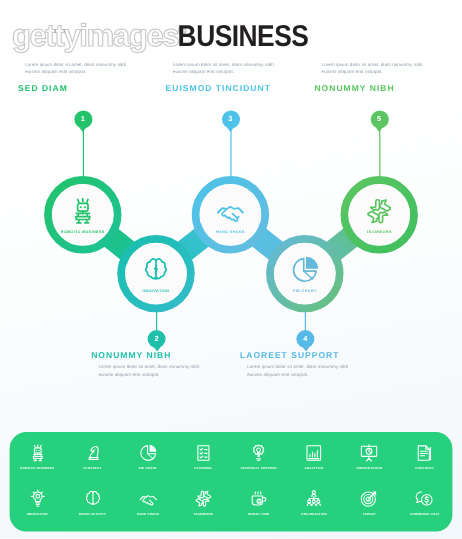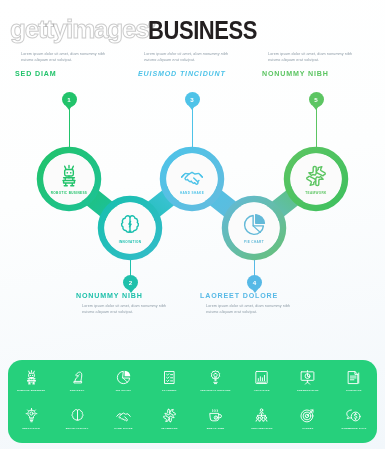--- a/index.html
+++ b/index.html
@@ -68,21 +68,21 @@
 
   <div class="wm">
     <span>gettyimages</span><sup>®</sup>
   </div>
   <div class="title">BUSINESS</div>
 
   <div class="tblock" style="left:15px;top:52px;">
     <p class="para">Lorem ipsum dolor sit amet, diam nonummy nibh euismo aliquam erat volutpat.</p>
     <div class="head" style="color:#22c36b">SED DIAM</div>
   </div>
-  <div class="tblock" style="left:138px;top:52px;font-style:italic;">
+  <div class="tblock" style="left:138px;top:52px;">
     <p class="para">Lorem ipsum dolor sit amet, diam nonummy nibh euismo aliquam erat volutpat.</p>
     <div class="head" style="color:#4ec3e8">EUISMOD TINCIDUNT</div>
   </div>
   <div class="tblock" style="left:262px;top:52px;">
     <p class="para">Lorem ipsum dolor sit amet, diam nonummy nibh euismo aliquam erat volutpat.</p>
     <div class="head" style="color:#5cc562">NONUMMY NIBH</div>
   </div>
 
   <div class="stem" style="left:68.5px;top:105px;height:42px;background:linear-gradient(#22c36b,#22c36b);"></div>
   <div class="pin" style="left:61.5px;top:92px;background:#22c36b;color:#22c36b;">
@@ -218,21 +218,21 @@
   <div class="tblock" style="left:76px;top:292px;">
     <div class="head" style="color:#1fc0ab;margin-bottom:4px;">NONUMMY NIBH</div>
     <p class="para">Lorem ipsum dolor sit amet, diam nonummy nibh euismo aliquam erat volutpat.</p>
   </div>
 
   <div class="stem" style="left:253.5px;top:254px;height:24px;background:#57b9e6;"></div>
   <div class="pin" style="left:247px;top:275px;background:#57b9e6;color:#57b9e6;">
     <span style="color:#fff">4</span>
   </div>
   <div class="tblock" style="left:200px;top:292px;">
-    <div class="head" style="color:#57b9e6;margin-bottom:4px;">LAOREET DOLORE</div>
+    <div class="head" style="color:#57b9e6;margin-bottom:4px;">LAOREET SUPPORT</div>
     <p class="para">Lorem ipsum dolor sit amet, diam nonummy nibh euismo aliquam erat volutpat.</p>
   </div>
 
   <div class="footer">
 
     <div class="frow" style="top:9px;">
       <div class="fcell">
         <svg viewBox="0 0 24 24" fill="none" stroke="#fff" stroke-width="1.3" stroke-linecap="round" stroke-linejoin="round">
           <path d="M8 3l1 2.2M12 2.3v2.2M16 3l-1 2.2"></path>
           <rect x="8" y="6" width="8" height="6" rx="1.6"></rect>

